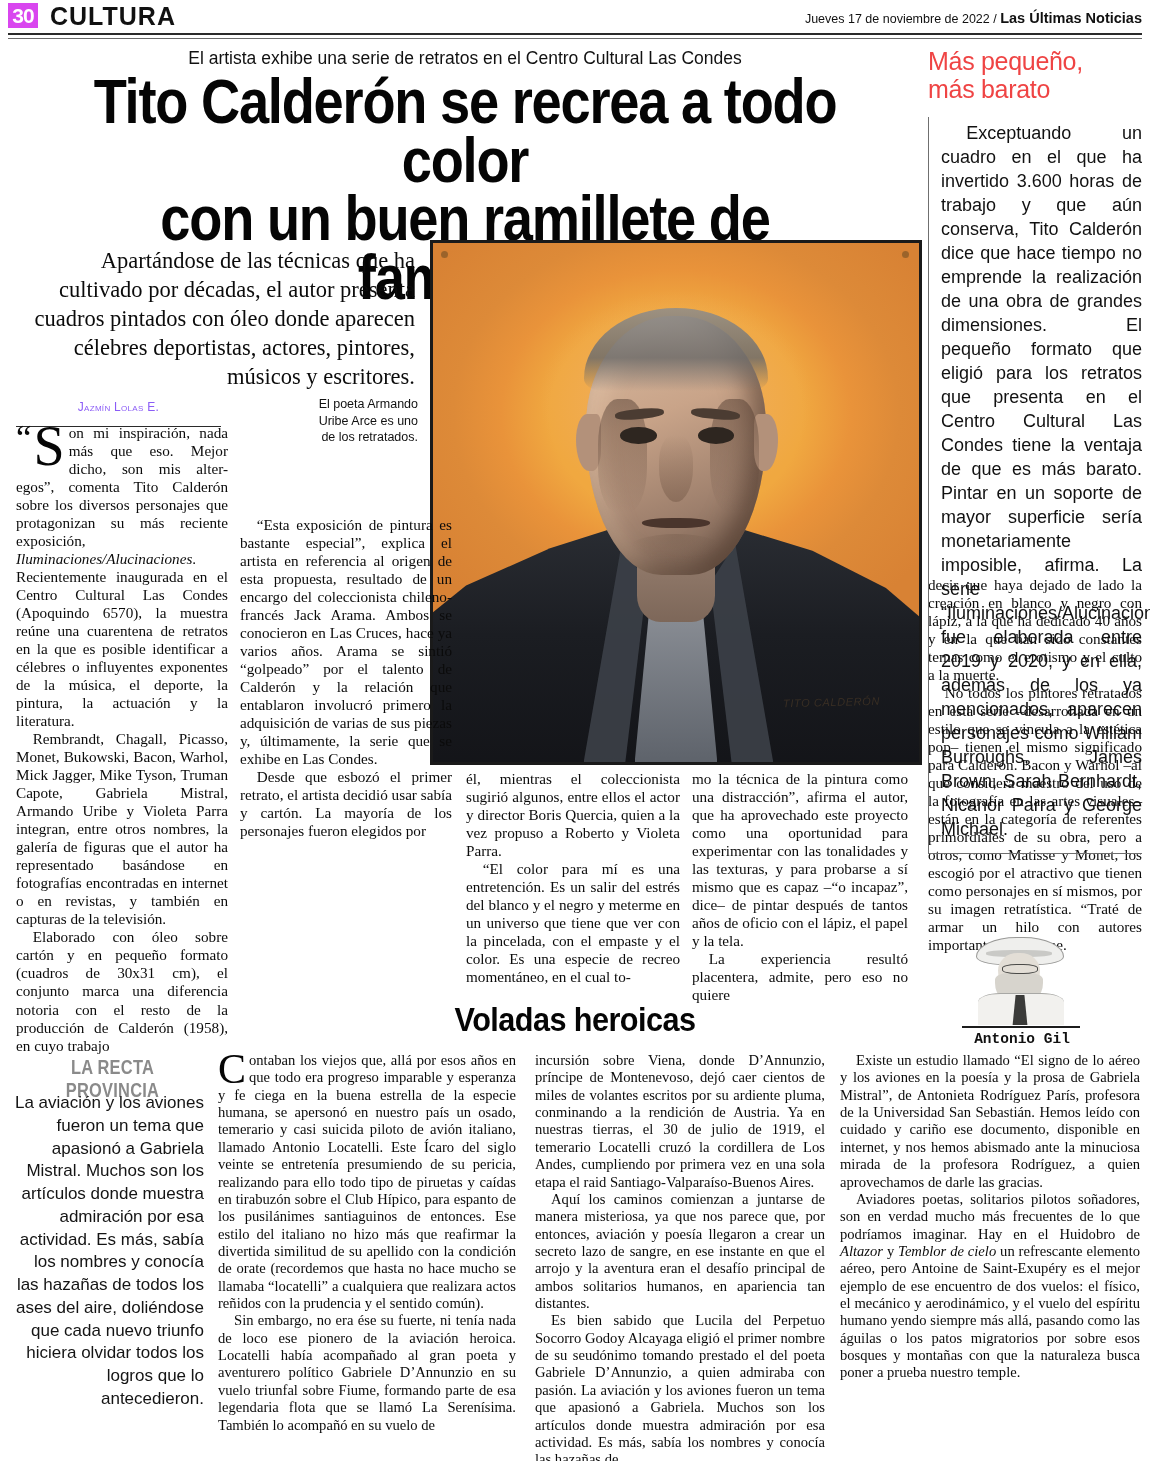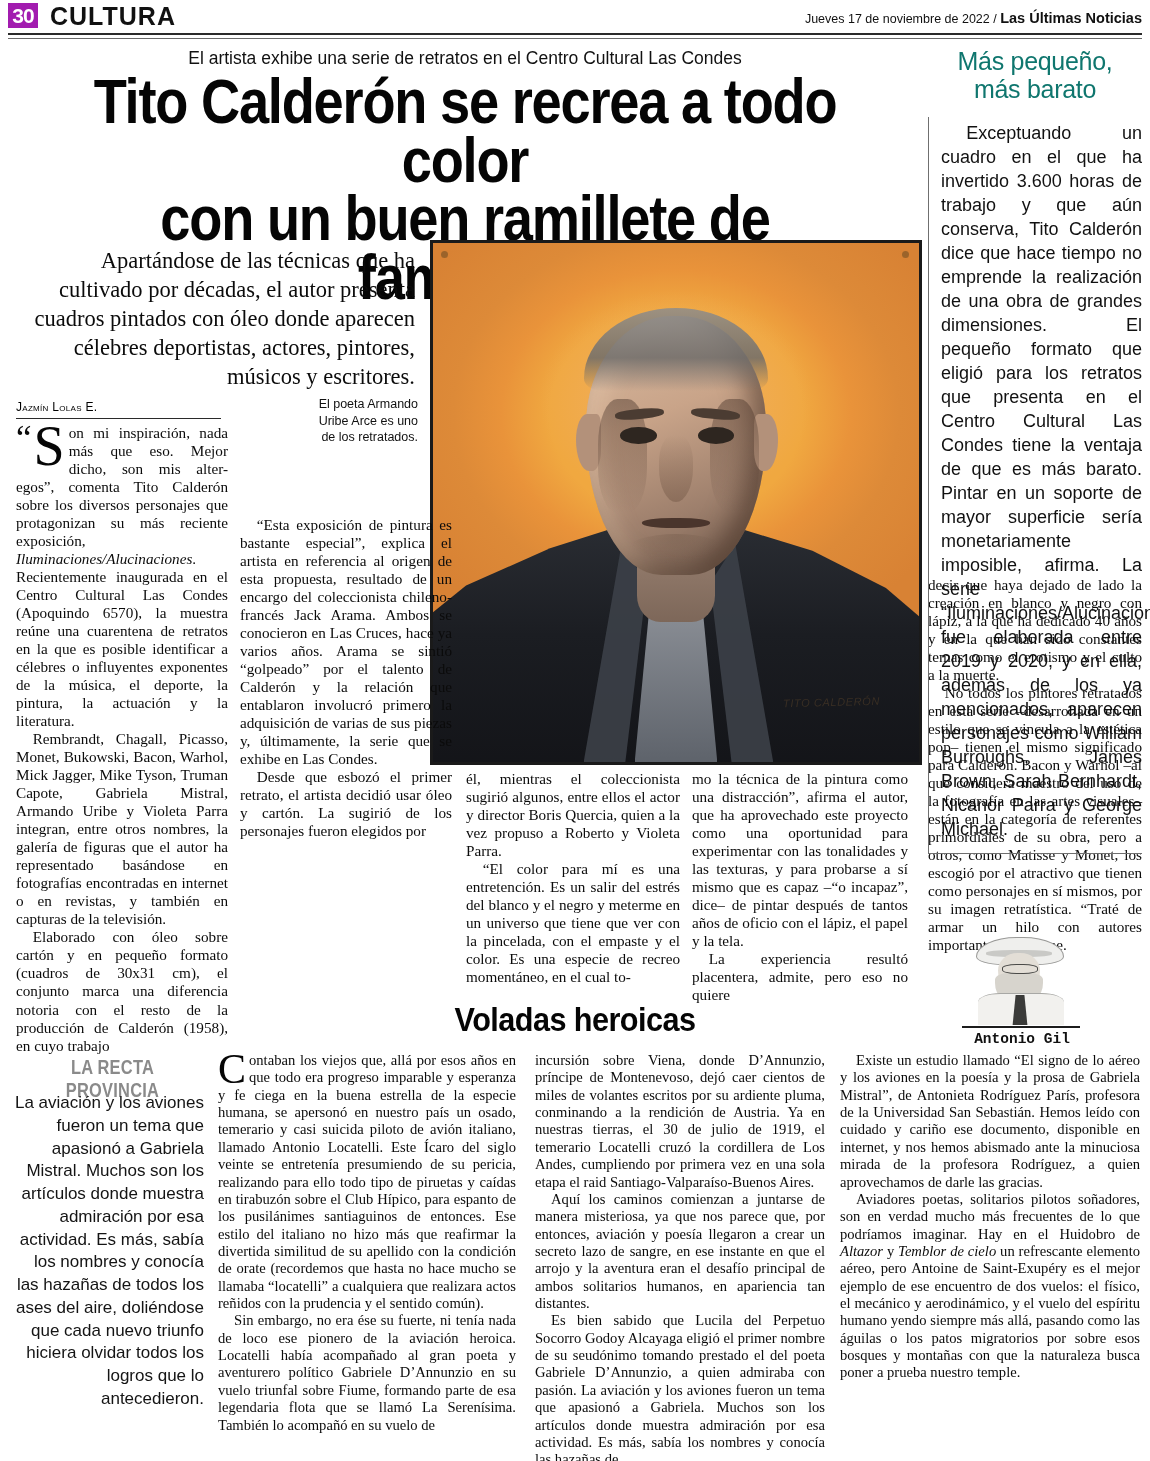--- a/index.html
+++ b/index.html
@@ -19,21 +19,21 @@
   
   #masthead {
     position: absolute;
     left: 0; top: 0;
     width: 1150px; height: 40px;
   }
   #page-number-box {
     position: absolute;
     left: 8px; top: 3px;
     width: 30px; height: 25px;
-    background: #a21caf;
+    background: #d946ef;
     color: #ffffff;
     font-family: "Liberation Sans", sans-serif;
     font-weight: bold;
     font-size: 21px;
     line-height: 25px;
     text-align: center;
     letter-spacing: -1px;
   }
   #section-title {
     position: absolute;
@@ -108,23 +108,24 @@
 
   
   #byline {
     position: absolute;
     left: 16px; top: 400px;
     width: 205px;
     font-family: "Liberation Sans", sans-serif;
     font-size: 12px;
     font-variant: small-caps;
     letter-spacing: 0.3px;
-    padding-bottom: 4px;
+    padding-bottom: 12px;
     border-bottom: 1.3px solid #2a2a2a;
-    color: #000000;
+    color: #8b5cf6;
+    text-align: center;
   }
 
   
   #photo-wrap {
     position: absolute;
     left: 430px; top: 240px;
     width: 492px; height: 525px;
   }
   #photo-frame {
     position: absolute;
@@ -277,23 +278,23 @@
   
   #sidebar-box {
     position: absolute;
     left: 928px; top: 48px;
     width: 214px;
   }
   #sidebar-title {
     font-family: "Liberation Sans", sans-serif;
     font-size: 25px;
     line-height: 1.1;
-    text-align: center;
+    text-align: left;
     letter-spacing: -.3px;
-    color: #0f766e;
+    color: #ef4444;
   }
   #sidebar-body-wrap {
     margin-top: 14px;
     border-left: 1.4px solid #6f6f6f;
     border-bottom: 1.4px solid #6f6f6f;
     padding: 4px 0 12px 12px;
   }
   #sidebar-body {
     font-family: "Liberation Sans", sans-serif;
     font-size: 18px;
@@ -486,21 +487,21 @@
 <div id="photo-caption">El poeta Armando Uribe Arce es uno de los retratados.</div>
 
 <div class="col" id="col1">
   <p class="first"><span id="dropquote">“</span><span id="dropcap">S</span><span>on mi inspiración, nada más que eso. Mejor dicho, son mis alter-egos”, comenta Tito Calderón sobre los diversos personajes que protagonizan su más reciente exposición, </span><i>Iluminaciones/Alucinaciones</i><span>. Recientemente inaugurada en el Centro Cultural Las Condes (Apoquindo 6570), la muestra reúne una cuarentena de retratos en la que es posible identificar a célebres o influyentes exponentes de la música, el deporte, la pintura, la actuación y la literatura.</span></p>
   <p>Rembrandt, Chagall, Picasso, Monet, Bukowski, Bacon, Warhol, Mick Jagger, Mike Tyson, Truman Capote, Gabriela Mistral, Armando Uribe y Violeta Parra integran, entre otros nombres, la galería de figuras que el autor ha representado basándose en fotografías encontradas en internet o en revistas, y también en capturas de la televisión.</p>
   <p>Elaborado con óleo sobre cartón y en pequeño formato (cuadros de 30x31 cm), el conjunto marca una diferencia notoria con el resto de la producción de Calderón (1958), en cuyo trabajo</p>
 </div>
 
 <div class="col" id="col2">
   <p>“Esta exposición de pintura es bastante especial”, explica el artista en referencia al origen de esta propuesta, resultado de un encargo del coleccionista chileno-francés Jack Arama. Ambos se conocieron en Las Cruces, hace ya varios años. Arama se sintió “golpeado” por el talento de Calderón y la relación que entablaron involucró primero la adquisición de varias de sus piezas y, últimamente, la serie que se exhibe en Las Condes.</p>
-  <p>Desde que esbozó el primer retrato, el artista decidió usar óleo y cartón. La sugirió de los personajes fueron elegidos por</p>
+  <p>Desde que esbozó el primer retrato, el artista decidió usar sabía y cartón. La mayoría de los personajes fueron elegidos por</p>
 </div>
 
 <div class="col" id="col3">
   <p class="first">él, mientras el coleccionista sugirió algunos, entre ellos el actor y director Boris Quercia, quien a la vez propuso a Roberto y Violeta Parra.</p>
   <p>“El color para mí es una entretención. Es un salir del estrés del blanco y el negro y meterme en un universo que tiene que ver con la pincelada, con el empaste y el color. Es una especie de recreo momentáneo, en el cual to-</p>
 </div>
 
 <div class="col" id="col4">
   <p class="first">mo la técnica de la pintura como una distracción”, afirma el autor, que ha aprovechado este proyecto como una oportunidad para experimentar con las tonalidades y las texturas, y para probarse a sí mismo que es capaz –“o incapaz”, dice– de pintar después de tantos años de oficio con el lápiz, el papel y la tela.</p>
   <p>La experiencia resultó placentera, admite, pero eso no quiere</p>

